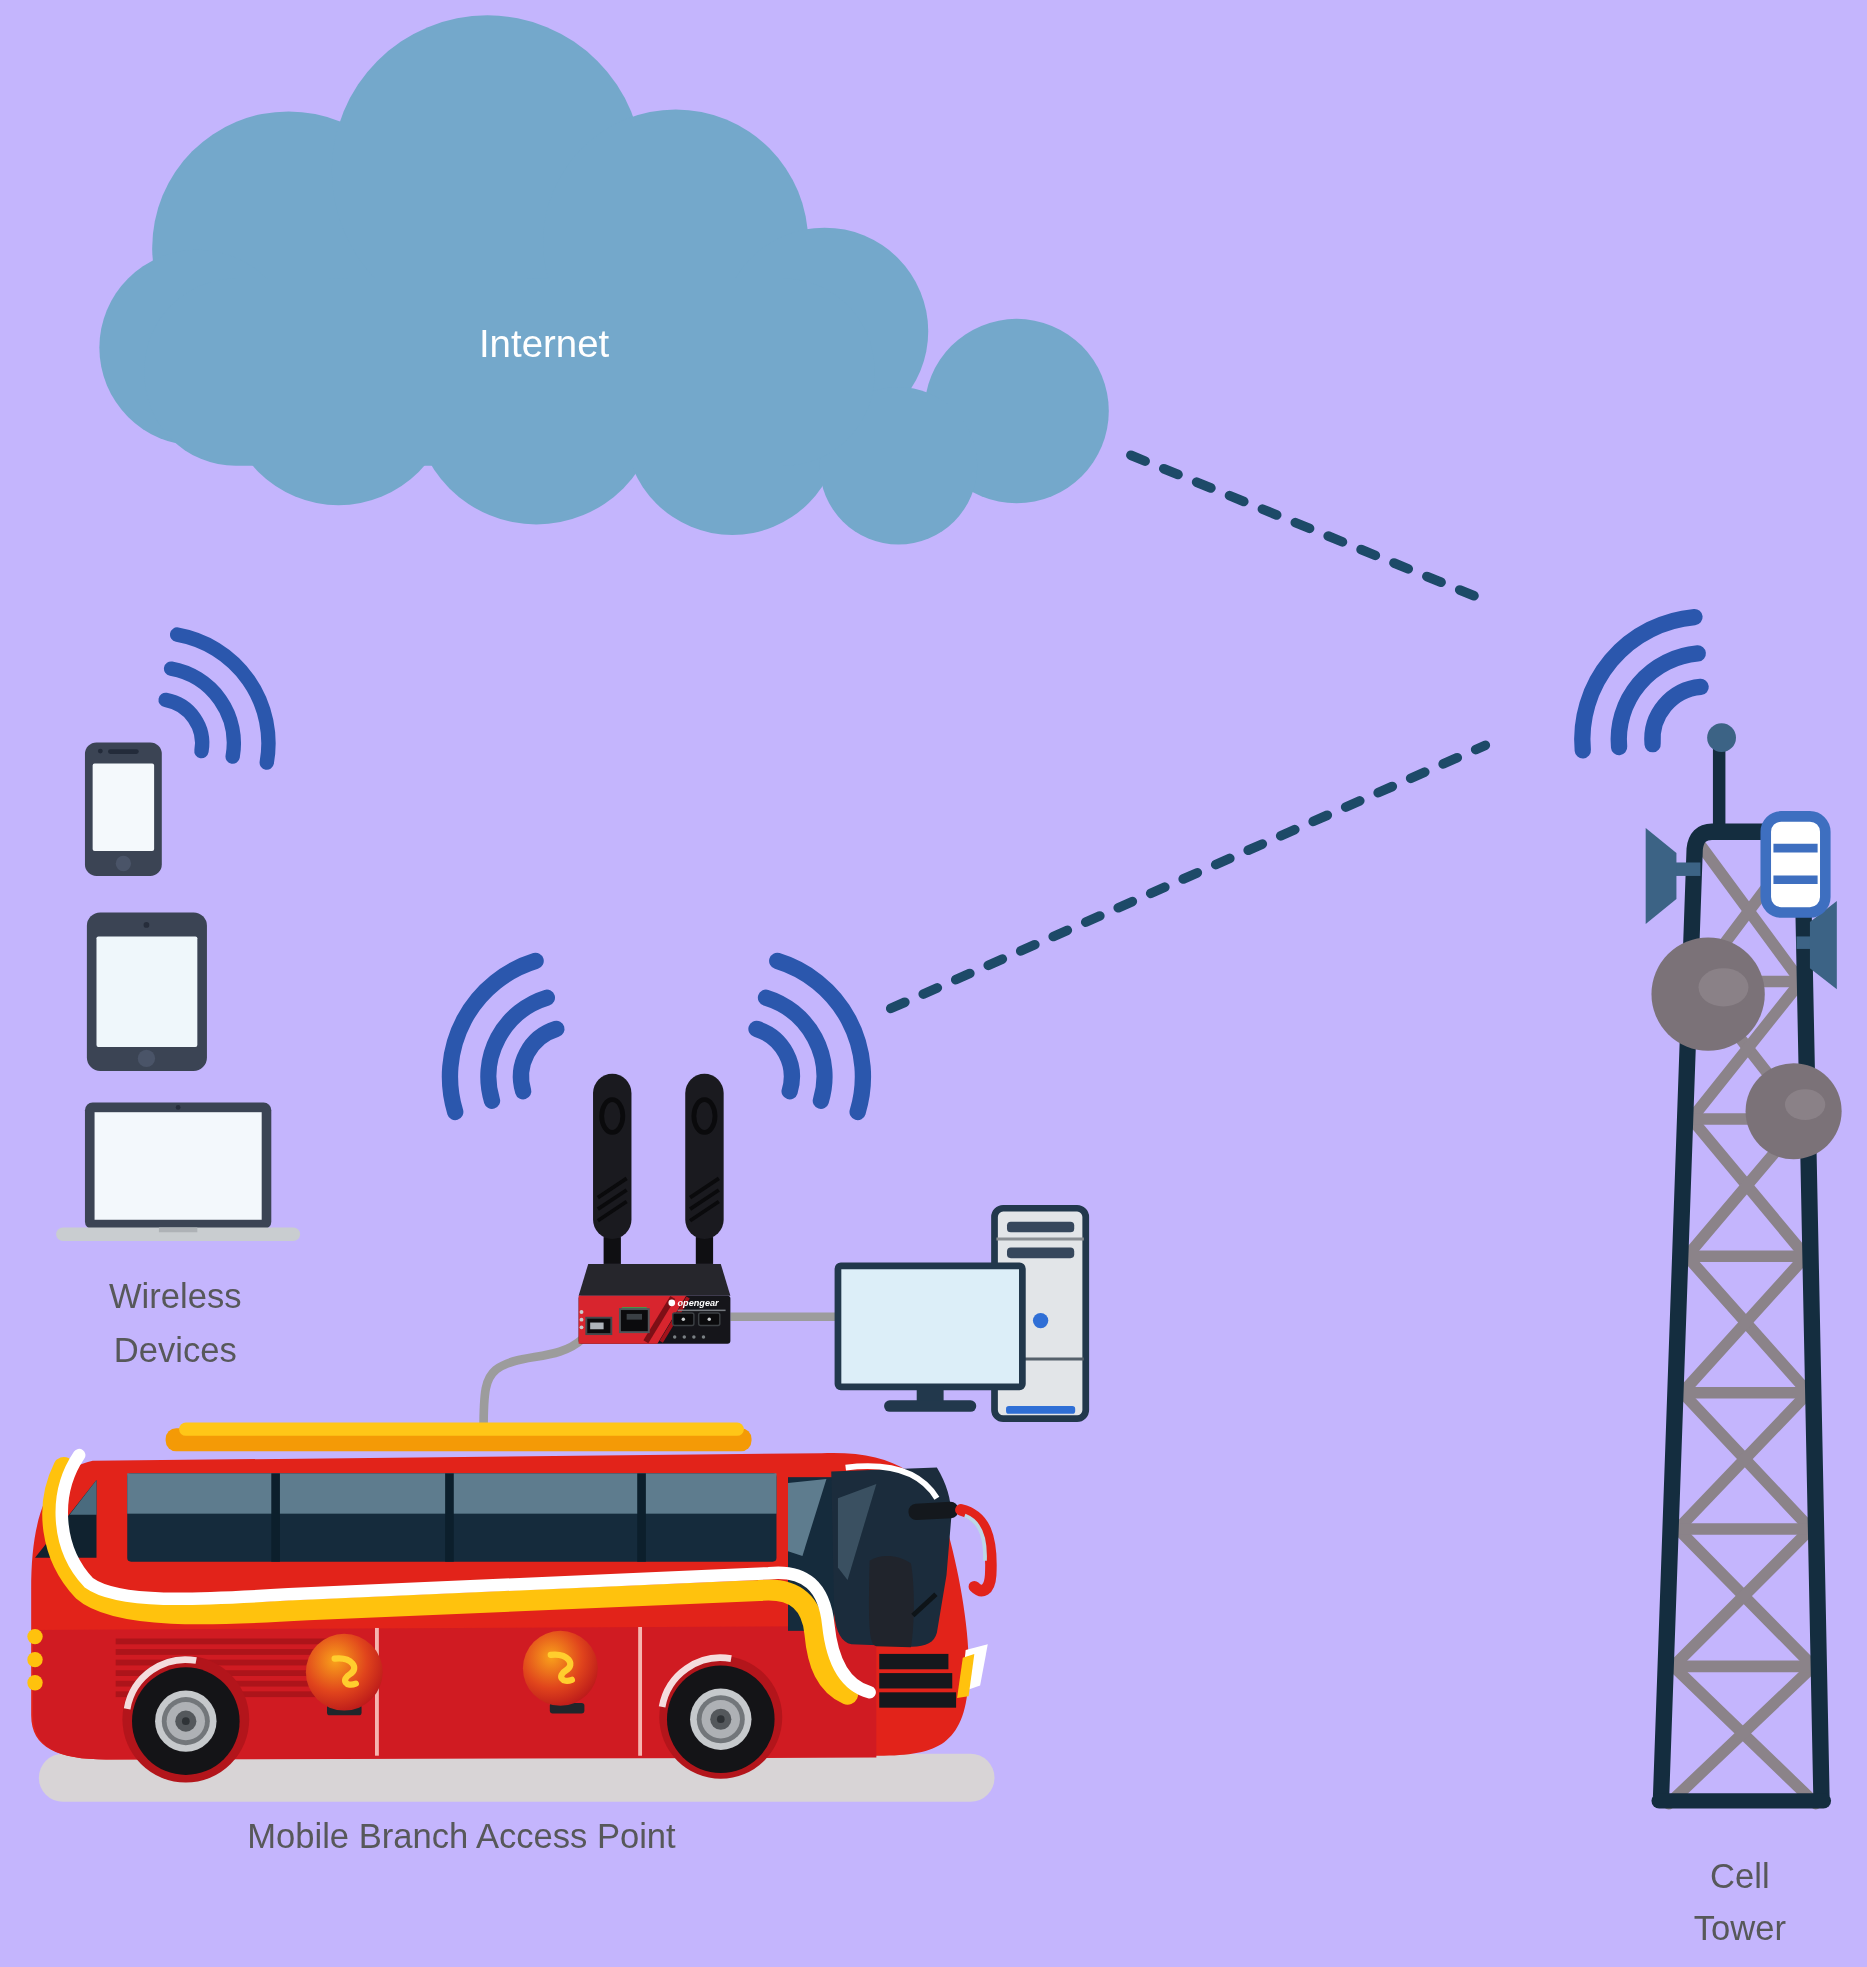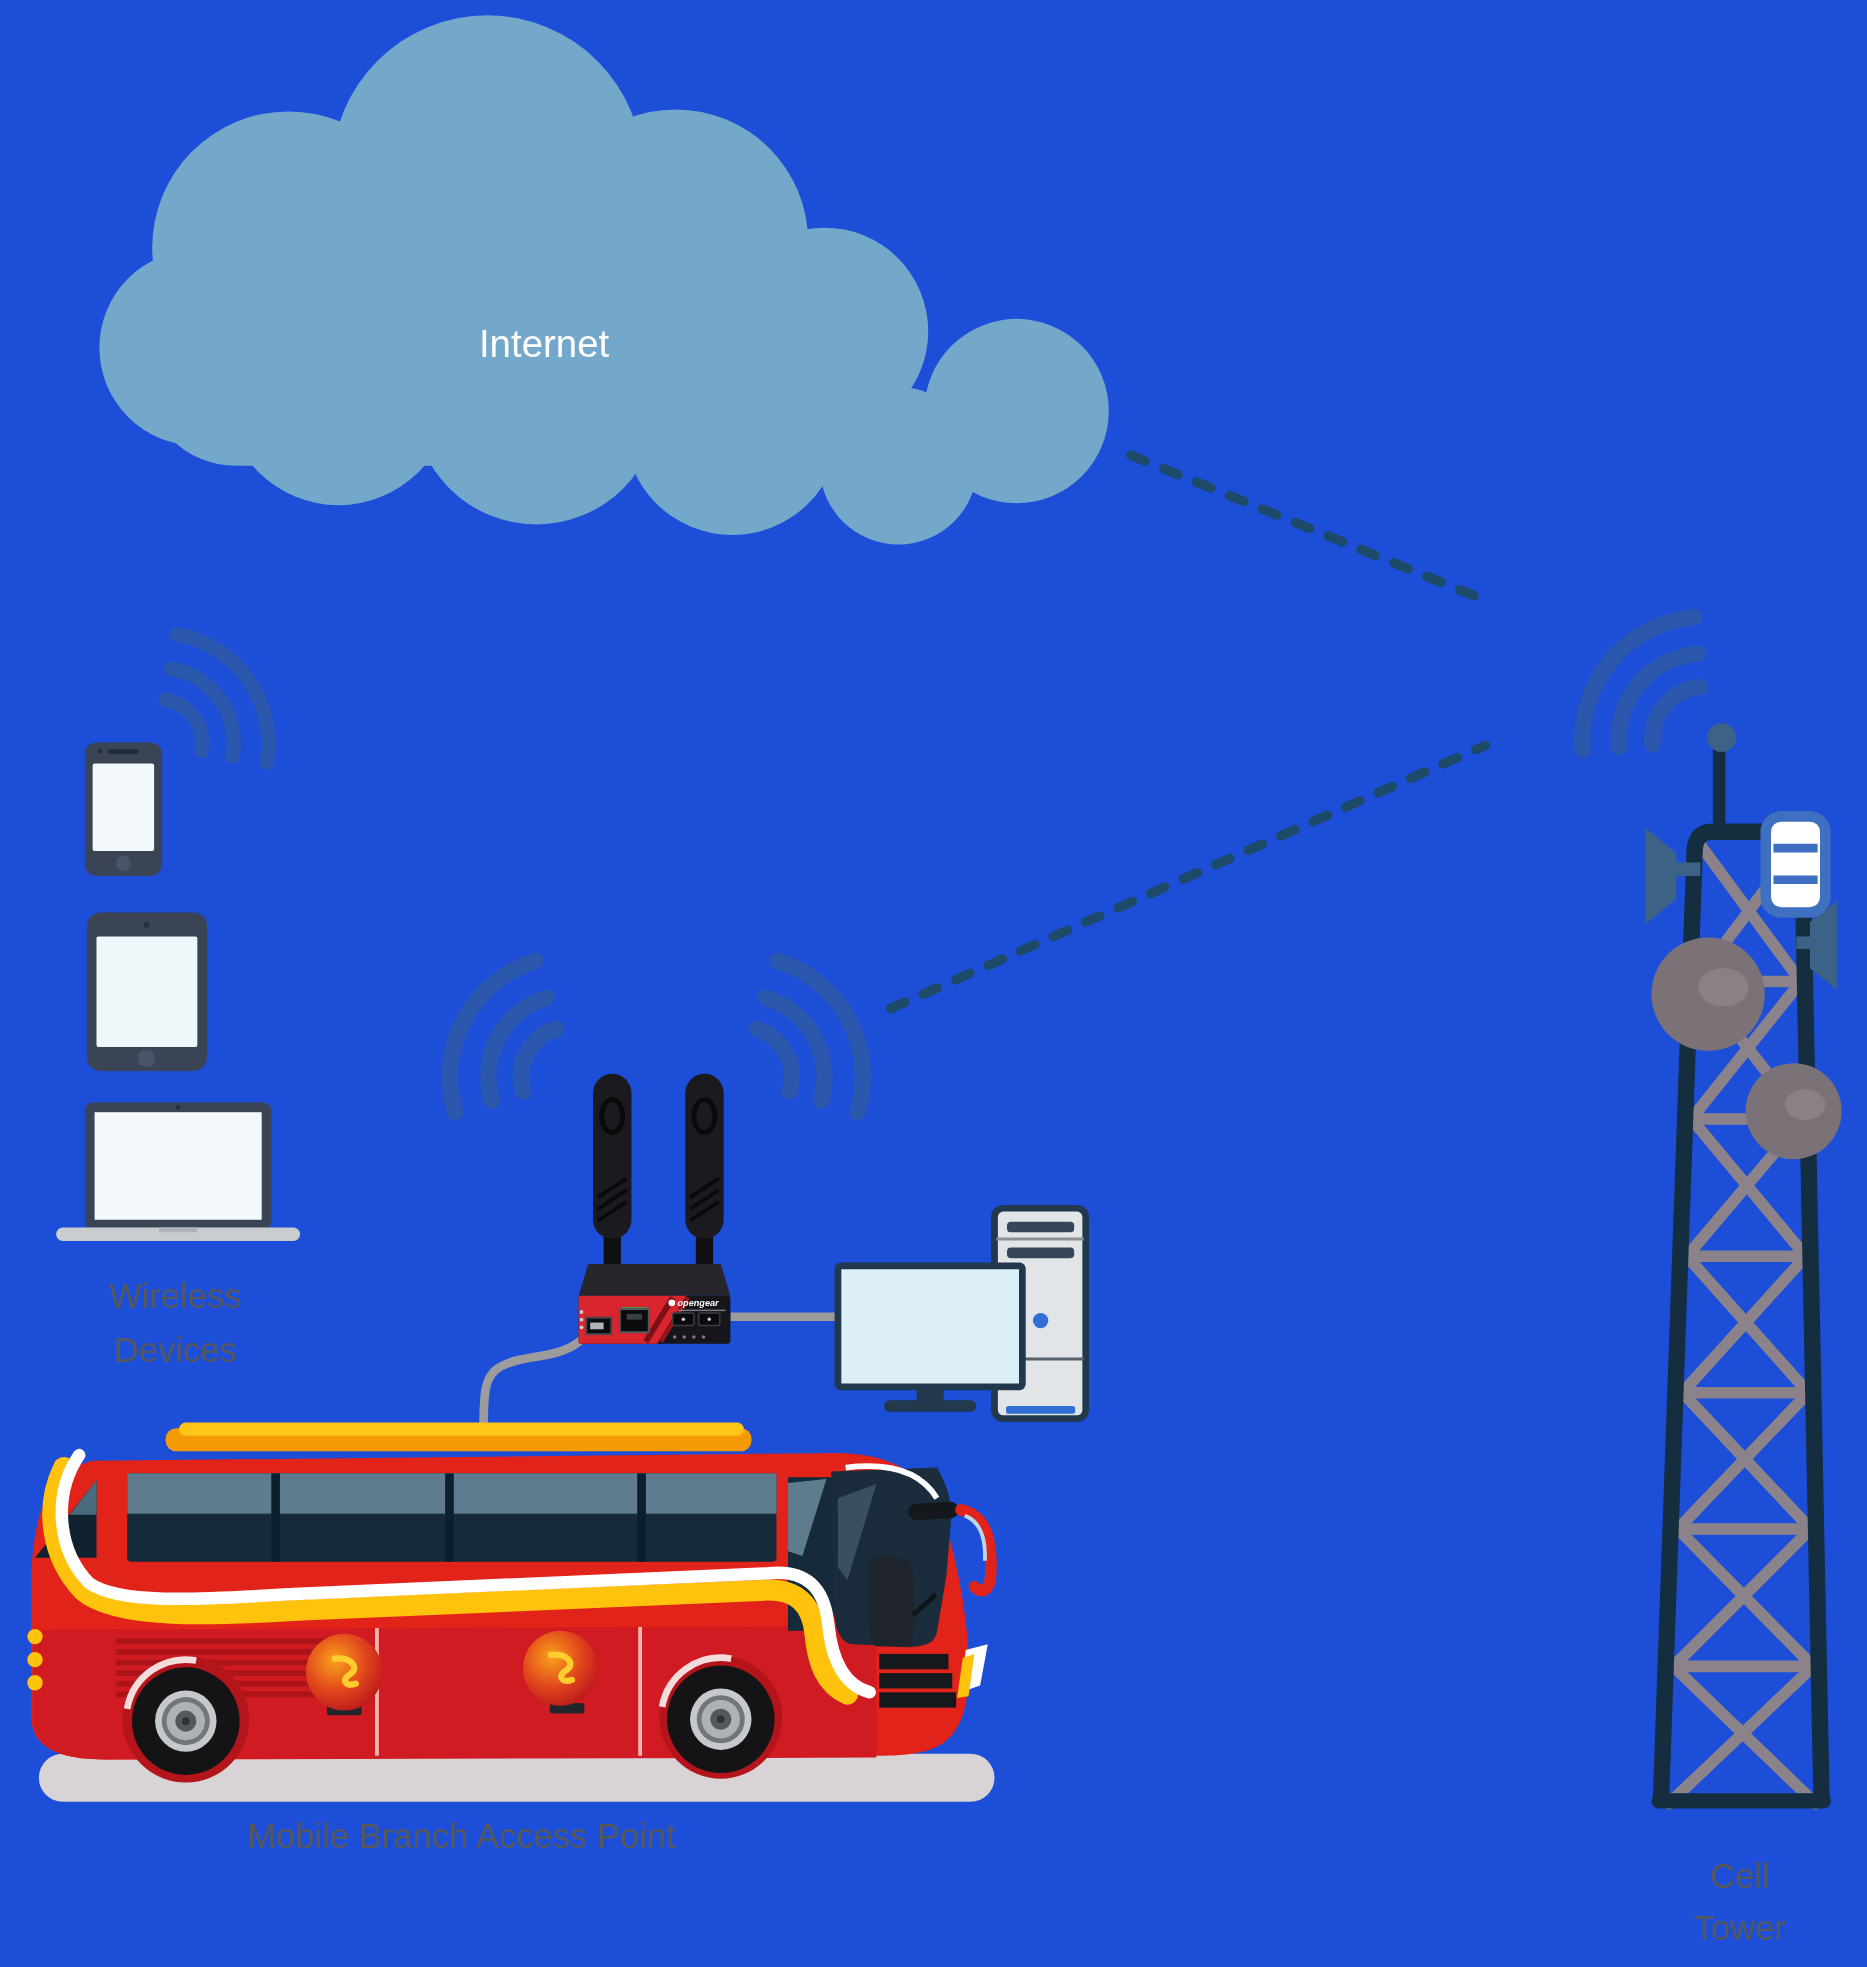--- a/index.html
+++ b/index.html
@@ -1,16 +1,16 @@
 <!DOCTYPE html>
 <html><head>
 <meta charset="utf-8">
 <style>
   html,body{margin:0;padding:0;background:#ffffff;}
-  .stage{position:relative;width:1868px;height:1967px;background:#1d4ed8;overflow:hidden;text-align:right;}
+  .stage{position:relative;width:1868px;height:1967px;background:#c4b5fd;overflow:hidden;text-align:right;}
   svg{display:block;}
   text{font-family:"Liberation Sans","DejaVu Sans",sans-serif;}
   .lbl{fill:#57585A;font-size:36px;}
   .cloud-lbl{fill:#FFFFFF;font-size:40px;}
   .brand{fill:#FFFFFF;font-size:9.5px;font-weight:bold;font-style:italic;}
 </style>
 </head>
 <body>
 
 <div class="stage">

